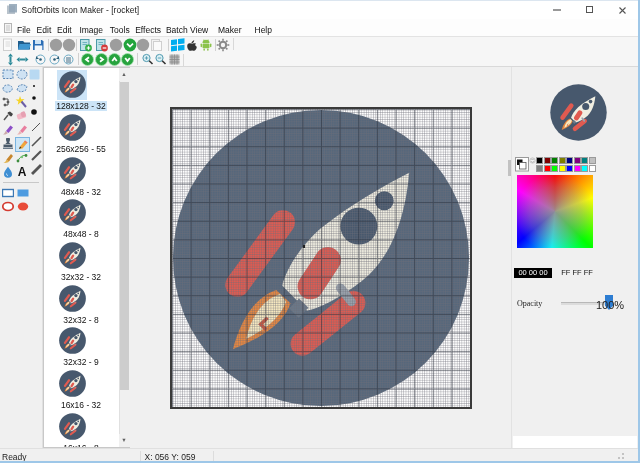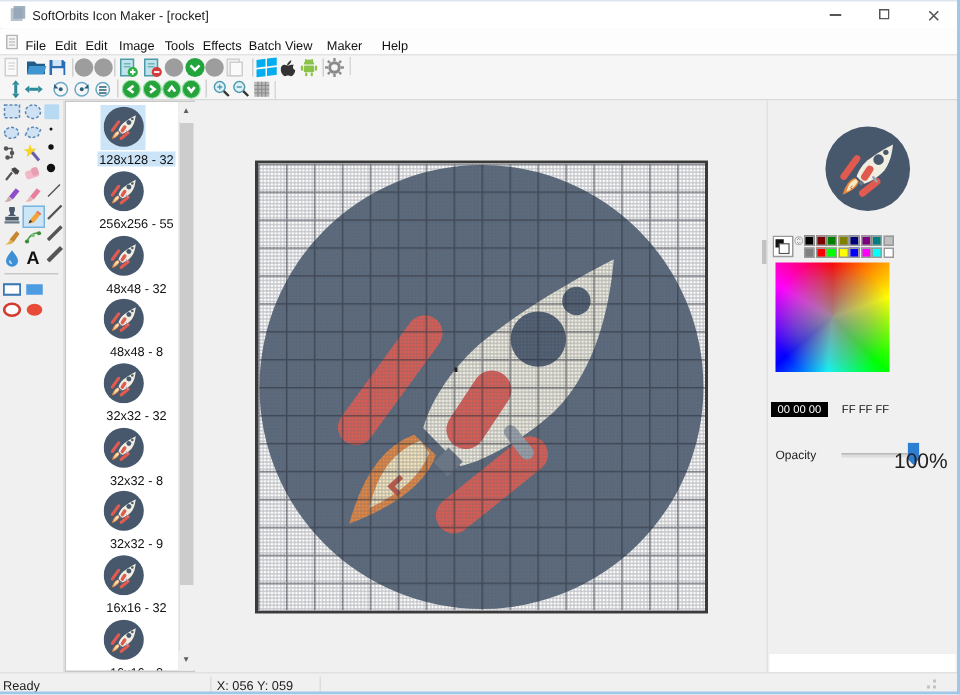--- a/index.html
+++ b/index.html
@@ -31,25 +31,25 @@
 #rightpanel{left:511px;top:67px;width:129px;height:381px;background:#f0f0f0;border-left:1px solid #e2e2e2;box-sizing:border-box;}
 #swatches{left:536px;top:157px;}
 .sw{position:absolute;width:7px;height:7px;border:1px solid #9a9a9a;box-sizing:border-box;}
 #gradsq{left:517px;top:175px;width:76px;height:73px;
  background:
   radial-gradient(circle at 50% 52%, rgba(148,148,148,.95) 0%, rgba(148,148,148,.4) 48%, rgba(148,148,148,0) 74%),
   conic-gradient(from 0deg at 50% 50%, #ff0000, #ffff00 70deg, #00ff00 135deg, #00ffff 185deg, #0000ff 230deg, #ff00ff 300deg, #ff0000 360deg);}
 #hexblack{left:514px;top:268px;width:38px;height:9.5px;background:#000;color:#fff;
   font-size:7.5px;text-align:center;line-height:10px;}
 #hexwhite{left:557px;top:268px;width:40px;height:9.5px;color:#111;font-size:7.5px;text-align:center;line-height:10px;}
-#opacitylbl{left:517px;top:299px;font-size:8px;color:#222;}
+#opacitylbl{left:517px;top:299px;font-size:8px;color:#222;font-family:Liberation Serif, serif;}
 #optrack{left:561px;top:302px;width:46px;height:2px;background:#dcdcdc;border-top:1px solid #b8b8b8;}
 #ophandle{left:605px;top:295px;width:8px;height:15px;background:#2d7dd2;
   clip-path:polygon(0 0,100% 0,100% 72%,50% 100%,0 72%);}
-#oppct{left:596px;top:299px;font-size:14px;color:#222;}
+#oppct{left:596px;top:299px;font-size:11px;color:#222;}
 #whitebar{left:513px;top:436px;width:124px;height:12px;background:#fff;}
 
 #statusbar{left:0;top:448px;width:640px;height:15px;background:#f0f0f0;border-top:1px solid #e0e0e0;box-sizing:border-box;}
 #statusbar span{position:absolute;top:3px;font-size:8.5px;color:#222;}
 
 #bl{left:0;top:0;width:1px;height:463px;background:#9ec7e8;}
 #br{left:638px;top:0;width:2px;height:463px;background:#9ec7e8;}
 #bb{left:0;top:461px;width:640px;height:2px;background:#9ec7e8;}
 </style>
 </head>
@@ -390,21 +390,21 @@
     </svg>
     <svg style="position:absolute;left:2px;top:134px" width="12" height="12" viewBox="0 0 12 12">
       <ellipse cx="6" cy="5.5" rx="5.2" ry="4" fill="#fff" stroke="#d43b30" stroke-width="1.7"></ellipse>
     </svg>
     <svg style="position:absolute;left:17px;top:134px" width="12" height="12" viewBox="0 0 12 12">
       <ellipse cx="6" cy="5.5" rx="5.2" ry="4" fill="#e84b38"></ellipse>
     </svg>
   </div>
 
 <div class="abs" id="listpanel"></div>
-<div class="abs" id="listitems" style="left:53px;top:67px;width:76px;height:380px;overflow:hidden">
+<div class="abs" id="listitems" style="left:43px;top:67px;width:76px;height:380px;overflow:hidden">
     <div class="abs" style="left:14px;top:2.5999999999999943px;width:30px;height:30px;background:#cce4f7"></div>
     <svg class="abs" style="left:15.5px;top:4.099999999999994px" width="27" height="27" viewBox="0 0 60 60">
       <use href="#rocketicon"></use>
     </svg>
     <div class="lbl" style="top:34.099999999999994px"><span style="background:#cce4f7;padding:0 1px">128x128 - 32</span></div>
     <svg class="abs" style="left:15.5px;top:46.8px" width="27" height="27" viewBox="0 0 60 60">
       <use href="#rocketicon"></use>
     </svg>
     <div class="lbl" style="top:76.8px"><span style="padding:0 1px">256x256 - 55</span></div>
     <svg class="abs" style="left:15.5px;top:89.5px" width="27" height="27" viewBox="0 0 60 60">

